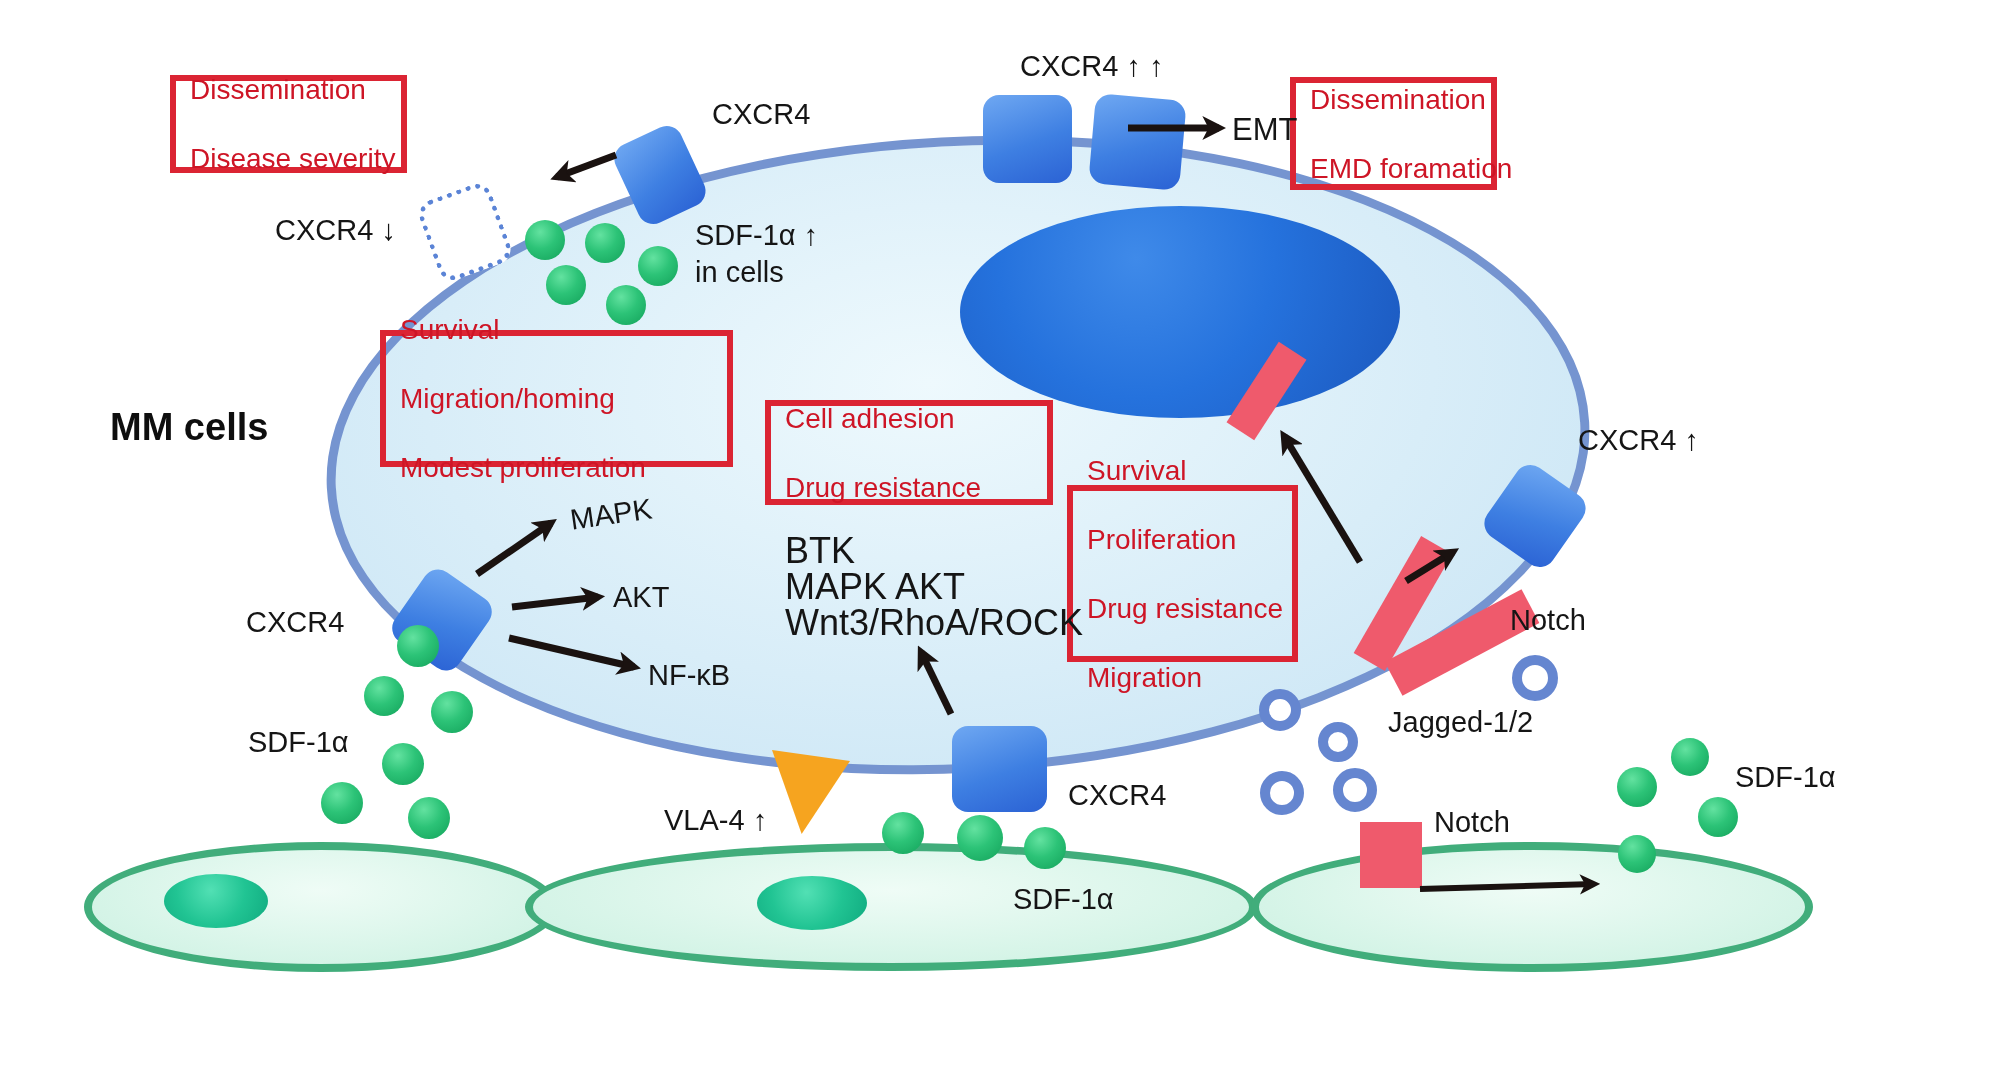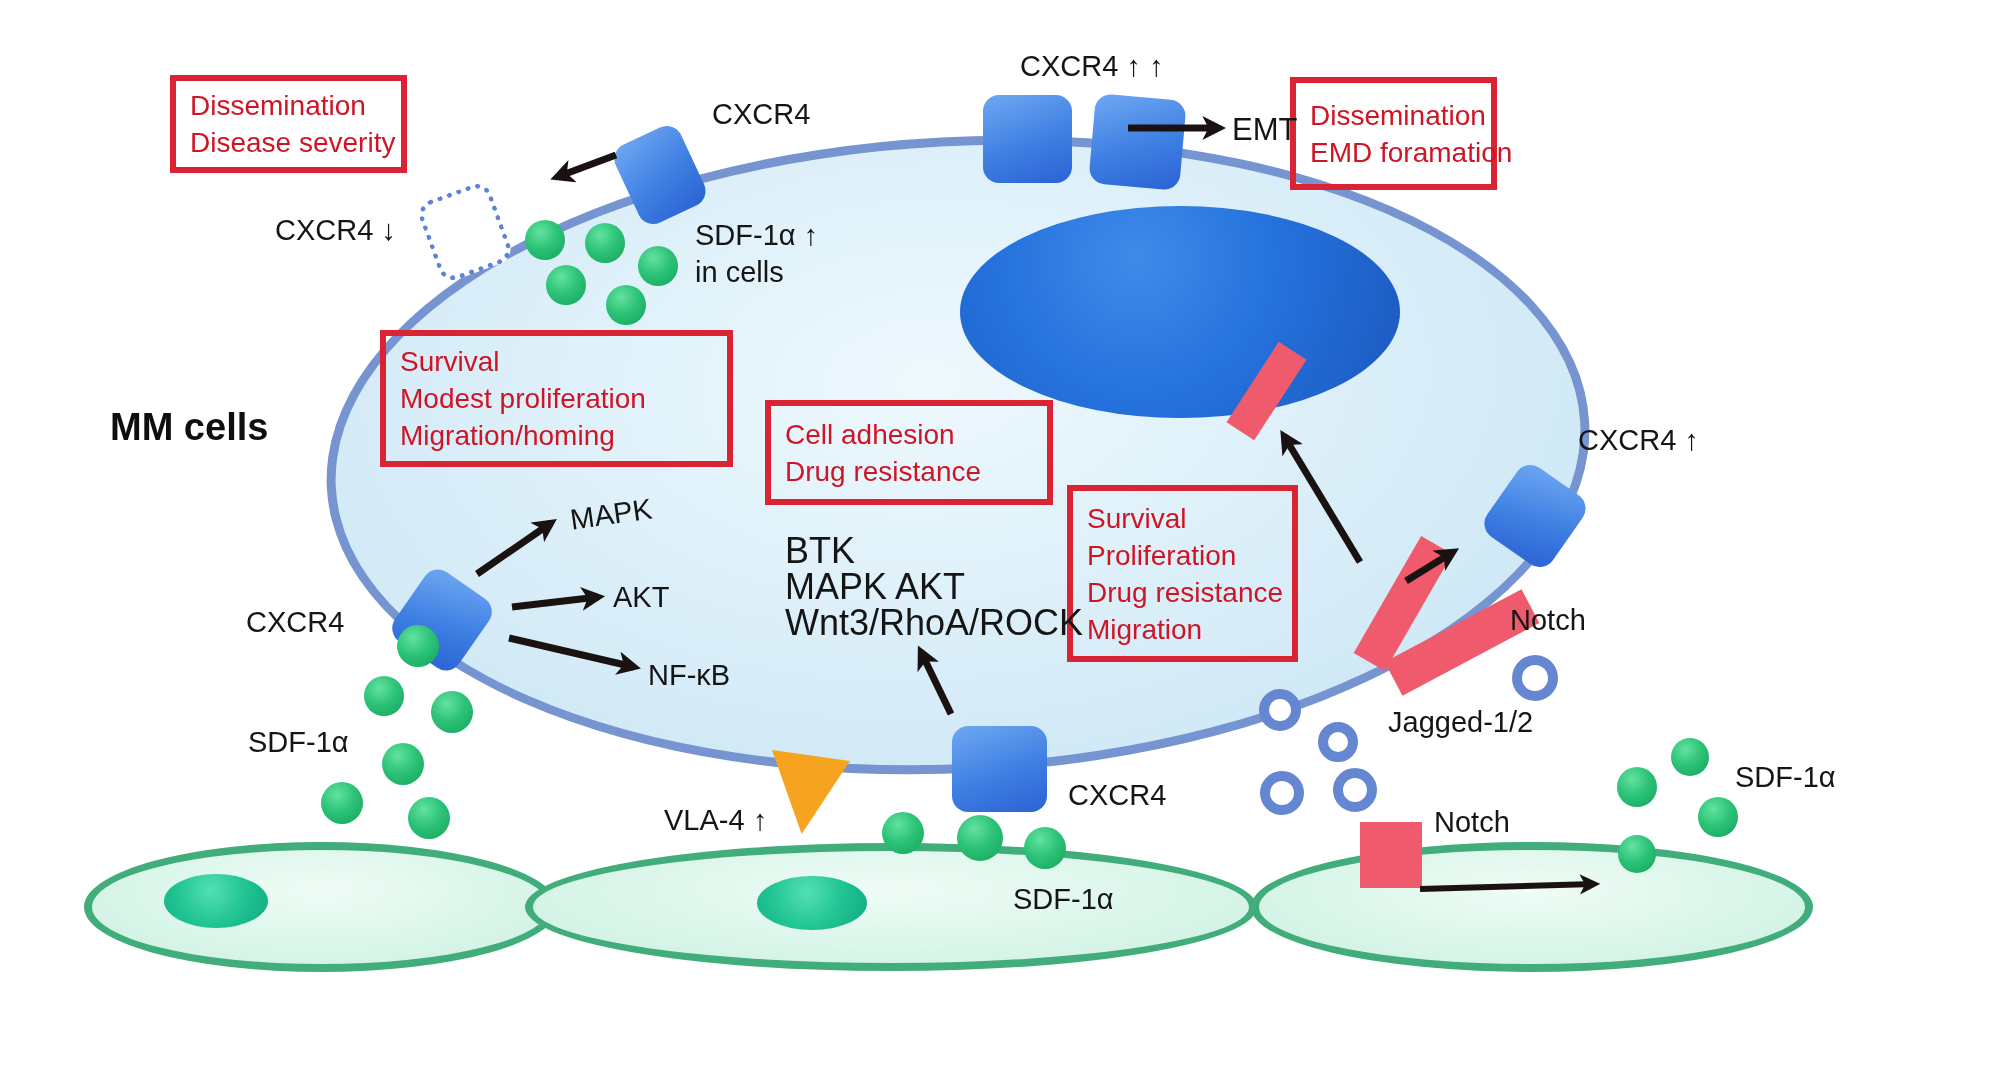--- a/index.html
+++ b/index.html
@@ -27,21 +27,21 @@
   
   .stromal{border:8px solid #41ad7b;border-radius:50%;box-sizing:border-box;
     background:radial-gradient(ellipse at 50% 35%, #effcf6 0%, #d5f4e7 70%, #cbefe0 100%);z-index:2;}
   .snucleus{border-radius:50%;z-index:3;
     background:radial-gradient(circle at 45% 30%, #52e0b4 0%, #21c493 50%, #0fa97e 100%);}
   
   .lbl{font-size:29px;color:#151515;white-space:nowrap;z-index:8;}
   .big{font-size:38px;font-weight:bold;color:#0e0e0e;white-space:nowrap;z-index:8;}
   .redbox{border:6px solid #db2433;box-sizing:border-box;color:#ce1526;font-size:28px;
     line-height:37px;display:flex;flex-direction:column;justify-content:center;
-    padding:4px 14px;white-space:nowrap;z-index:4;}
+    padding:4px 14px;white-space:nowrap;z-index:4;gap:32px;}
   .multi{font-size:36px;line-height:36px;color:#151515;white-space:nowrap;z-index:8;}
   svg.arrows{position:absolute;left:0;top:0;z-index:7;pointer-events:none;}
 </style>
 </head>
 <body>
 
 <div id="canvas">
 
   <div class="abs mm-cell"></div>
   <div class="abs nucleus"></div>
@@ -55,22 +55,22 @@
   <div class="abs redbox" style="left:170px;top:75px;width:237px;height:98px;">
     <div>Dissemination</div>
     <div>Disease severity</div>
   </div>
   <div class="abs redbox" style="left:1290px;top:77px;width:207px;height:113px;">
     <div>Dissemination</div>
     <div>EMD foramation</div>
   </div>
   <div class="abs redbox" style="left:380px;top:330px;width:353px;height:137px;">
     <div>Survival</div>
+    <div>Migration/homing</div>
     <div>Modest proliferation</div>
-    <div>Migration/homing</div>
   </div>
   <div class="abs redbox" style="left:765px;top:400px;width:288px;height:105px;">
     <div>Cell adhesion</div>
     <div>Drug resistance</div>
   </div>
   <div class="abs redbox" style="left:1067px;top:485px;width:231px;height:177px;">
     <div>Survival</div>
     <div>Proliferation</div>
     <div>Drug resistance</div>
     <div>Migration</div>

